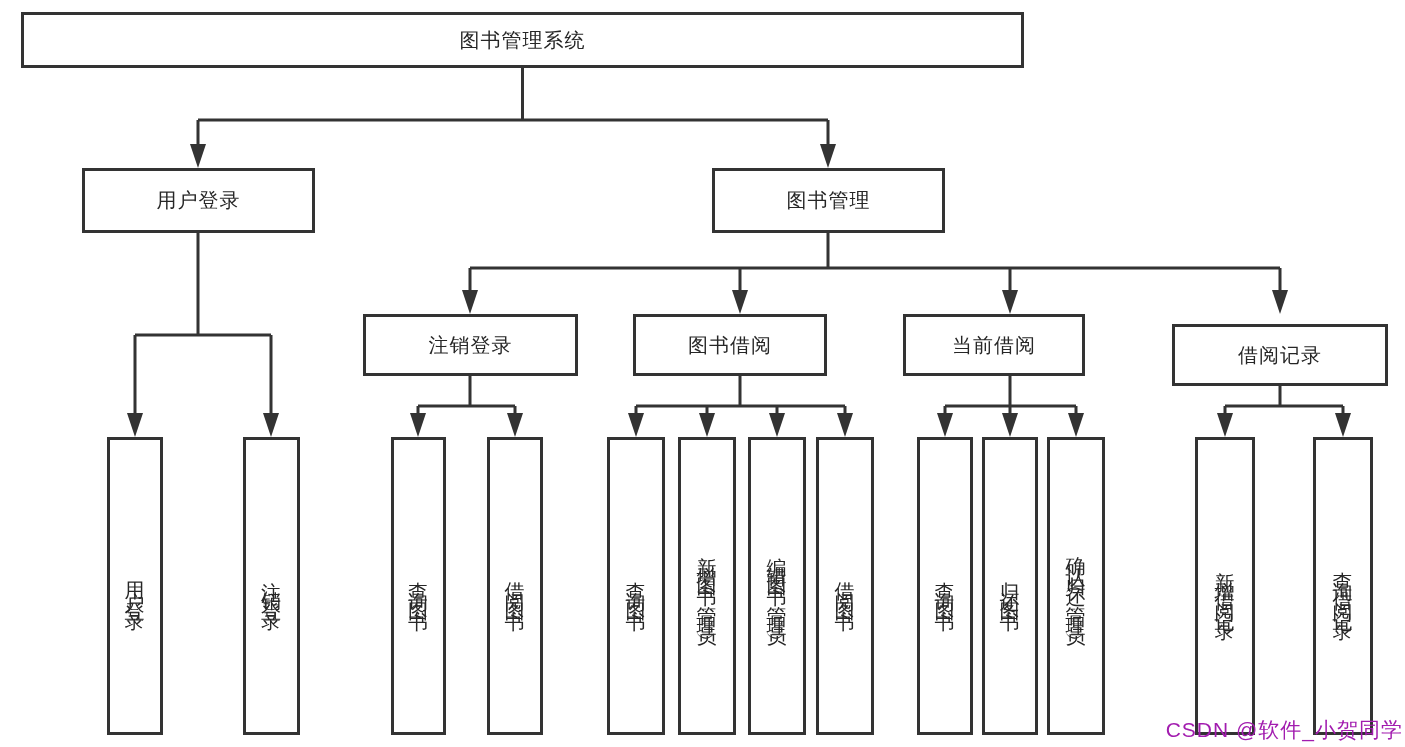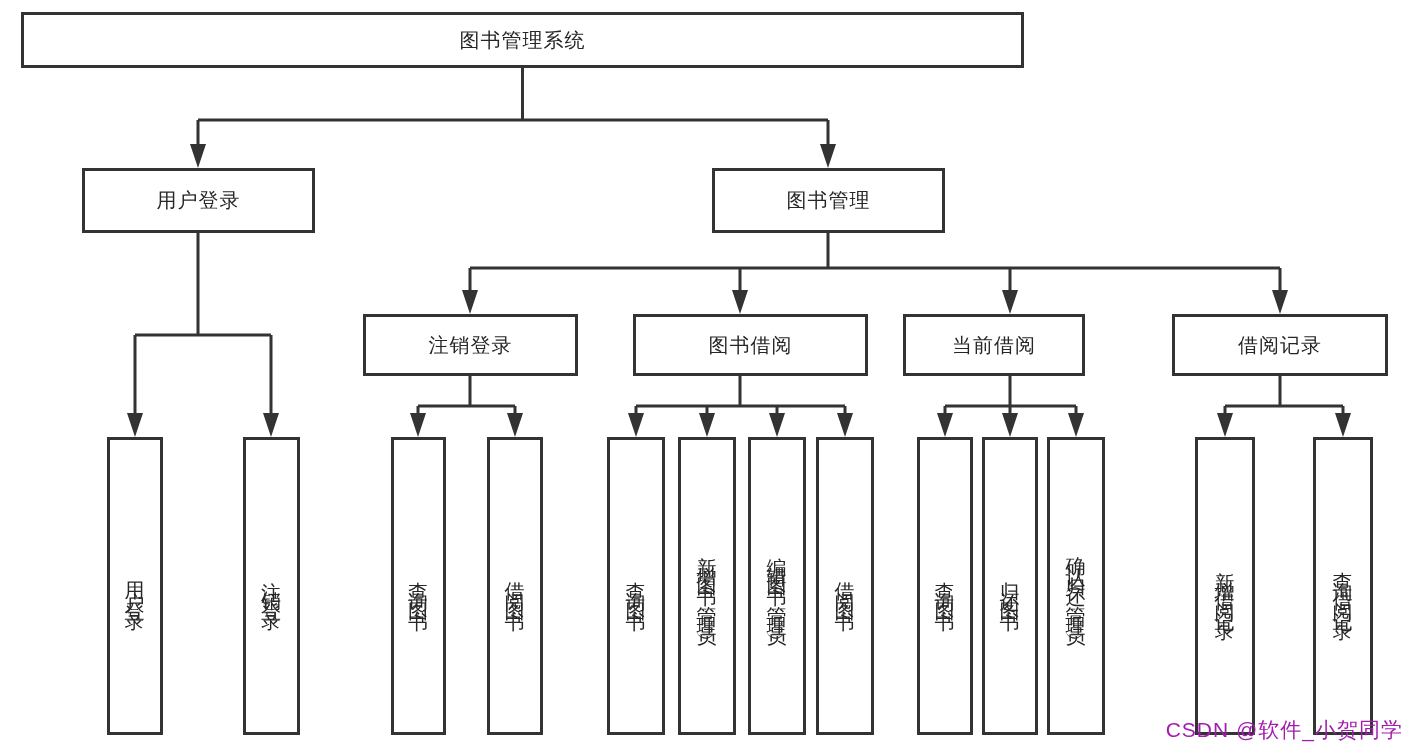--- a/index.html
+++ b/index.html
@@ -34,23 +34,23 @@
     text-orientation: mixed;
     letter-spacing: 10px;
     line-height: 1;
     white-space: normal;
   }
   
   .n-root            { left: 21px;   top: 12px;  width: 1003px; height: 56px; }
   .n-user-login      { left: 82px;   top: 168px; width: 233px;  height: 65px; }
   .n-book-mgmt       { left: 712px;  top: 168px; width: 233px;  height: 65px; }
   .n-new-books       { left: 363px;  top: 314px; width: 215px;  height: 62px; }
-  .n-book-borrow     { left: 633px;  top: 314px; width: 235px;  height: 62px; }
+  .n-book-borrow     { left: 633px;  top: 314px; width: 194px;  height: 62px; }
   .n-current-borrow  { left: 903px;  top: 314px; width: 182px;  height: 62px; }
-  .n-borrow-records  { left: 1172px; top: 314px; width: 216px;  height: 62px; }
+  .n-borrow-records  { left: 1172px; top: 324px; width: 216px;  height: 62px; }
   .leaf { top: 437px; height: 298px; }
   .l-user-login      { left: 107px;  width: 56px; }
   .l-logout          { left: 243px;  width: 57px; }
   .l-query-rec       { left: 391px;  width: 55px; }
   .l-borrow-rec      { left: 487px;  width: 56px; }
   .l-query-bb        { left: 607px;  width: 58px; }
   .l-add-books       { left: 678px;  width: 58px; }
   .l-edit-books      { left: 748px;  width: 58px; }
   .l-borrow-bb       { left: 816px;  width: 58px; }
   .l-query-cur       { left: 917px;  width: 56px; }

